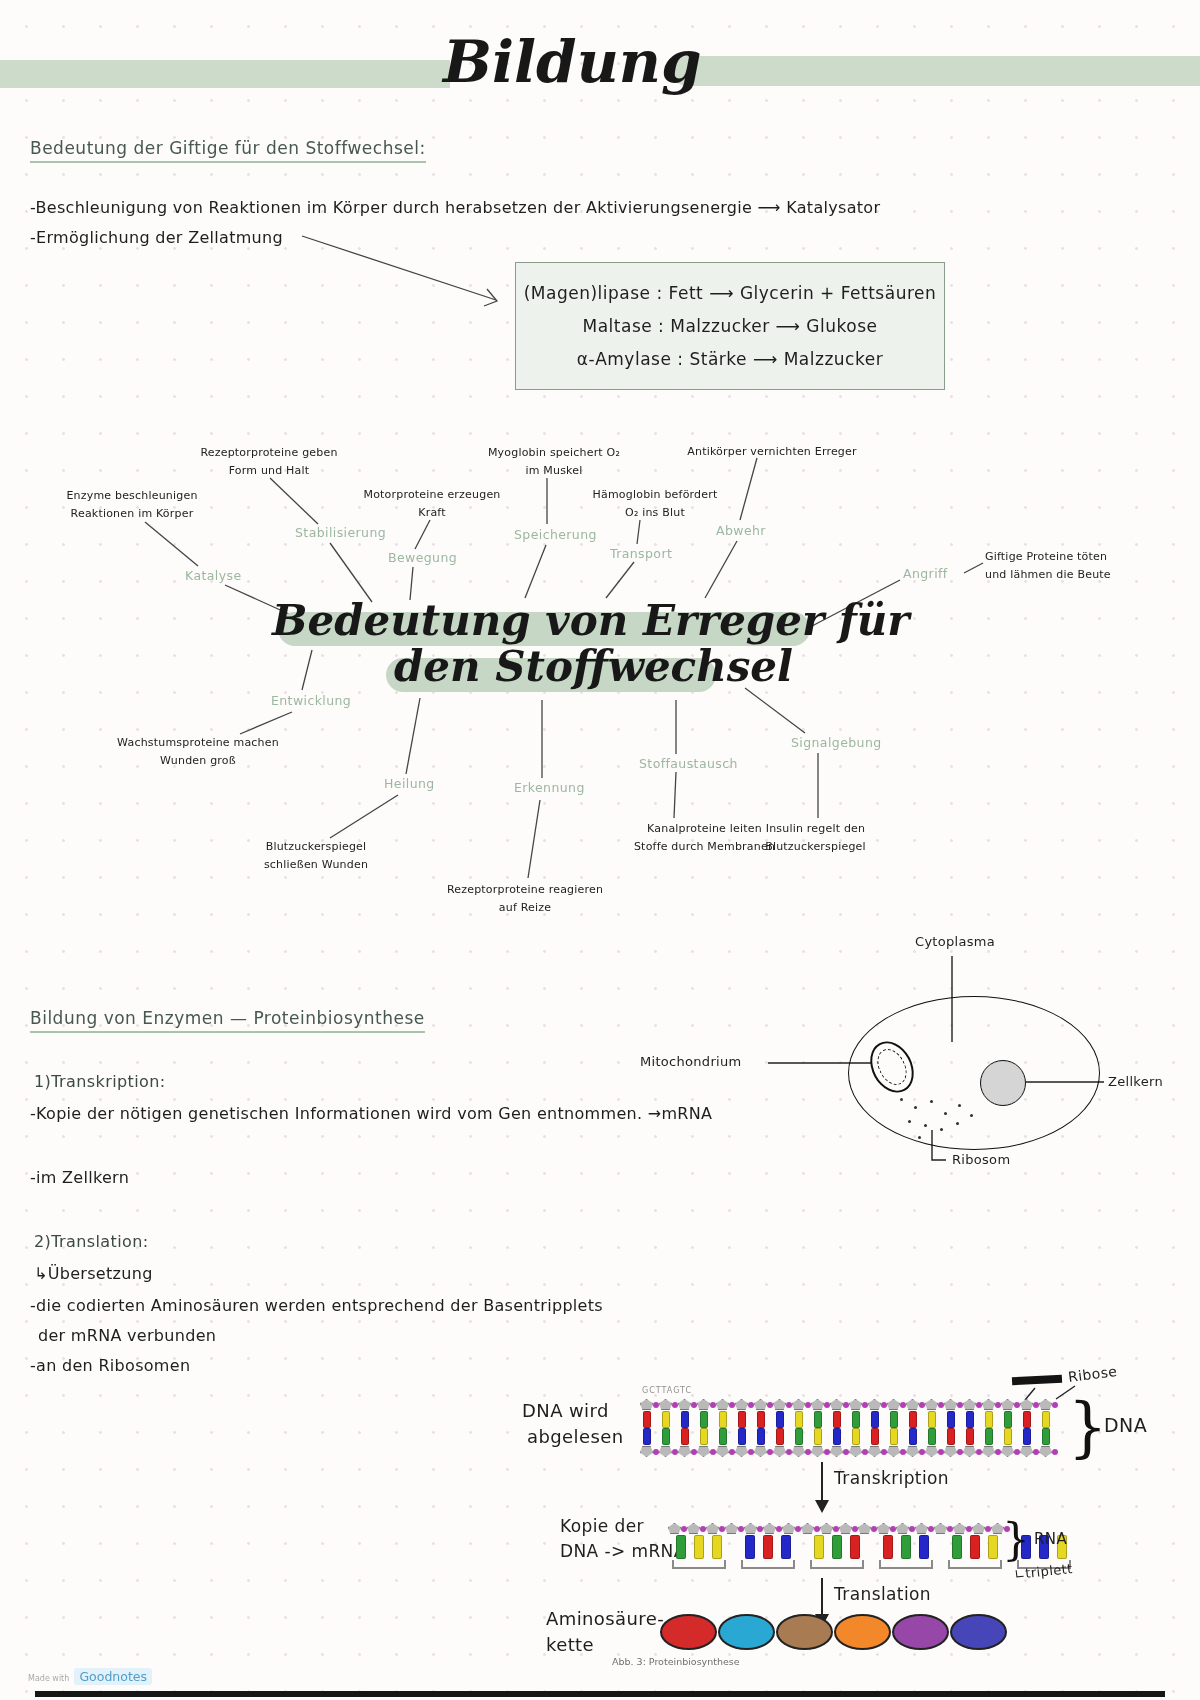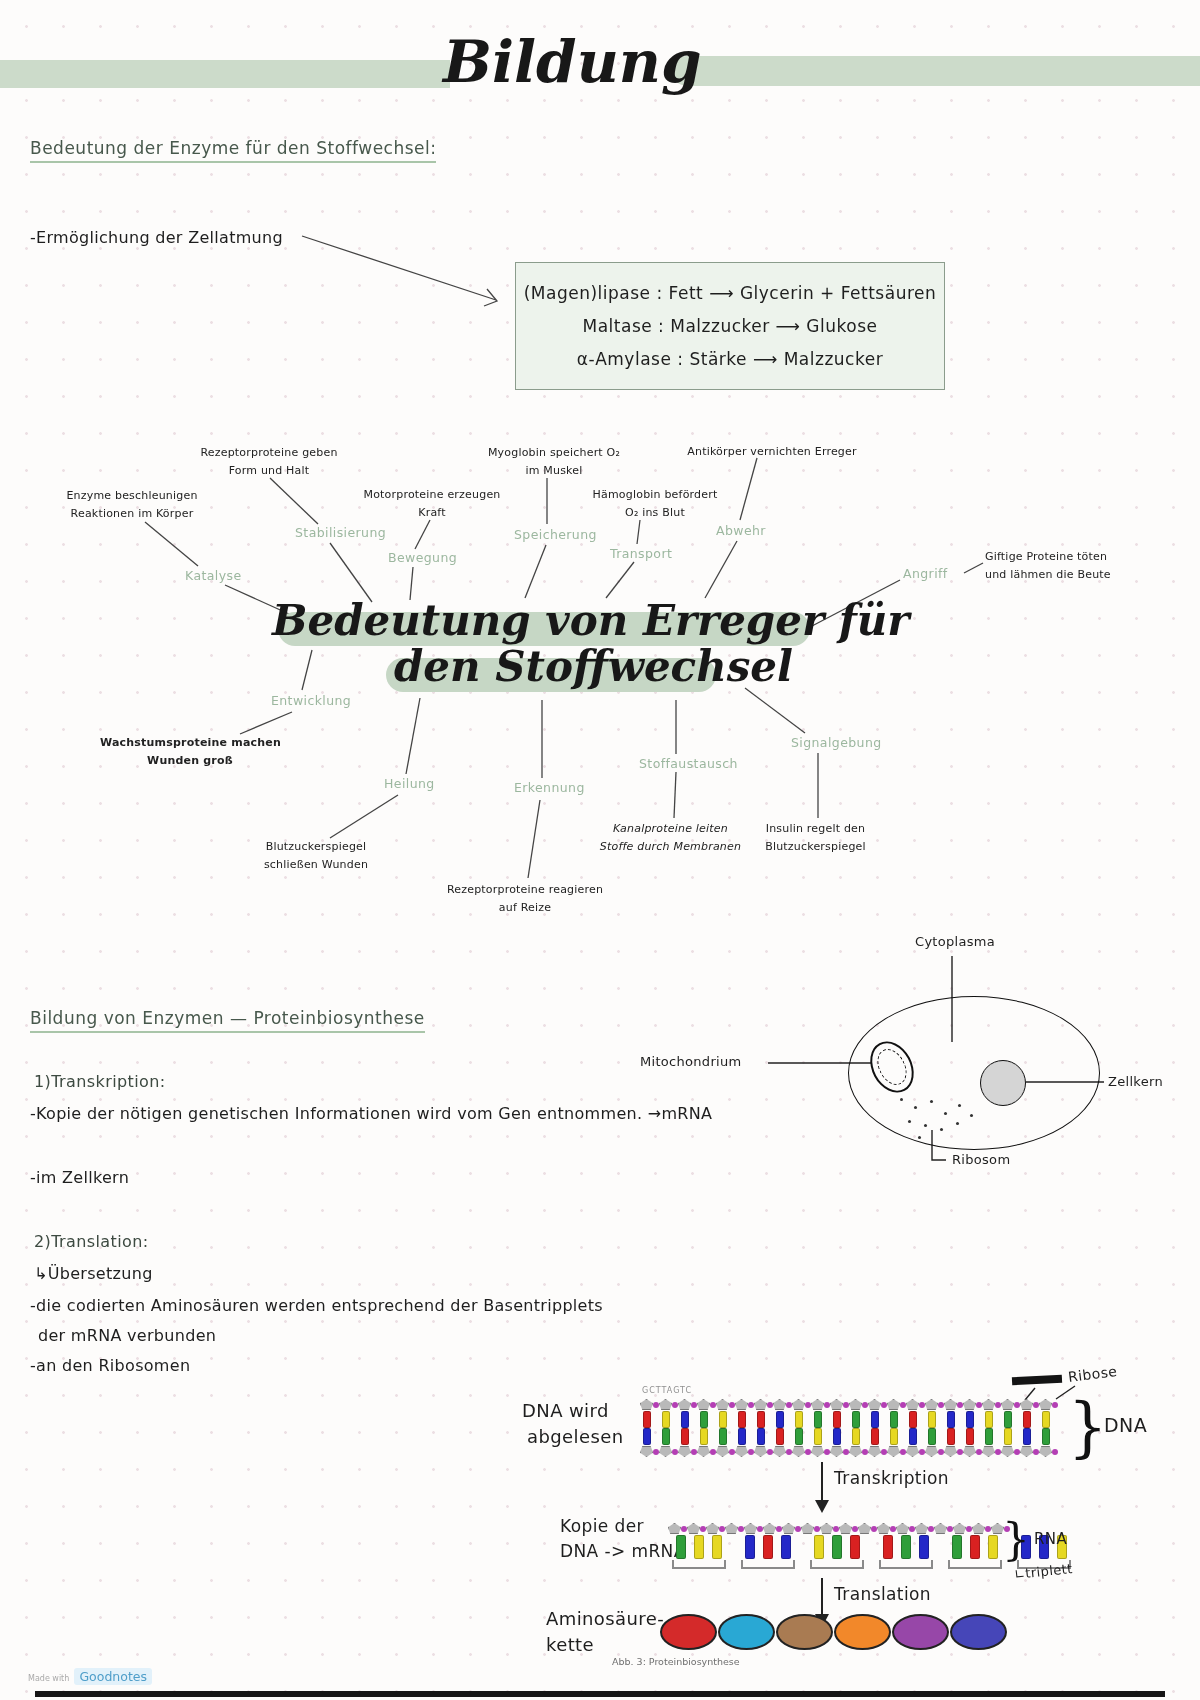--- a/index.html
+++ b/index.html
@@ -93,45 +93,46 @@
       <line x1="822" y1="1578" x2="822" y2="1614" stroke-width="2"></line>
     </g>
     <polygon points="815,1500 829,1500 822,1513" fill="#222"></polygon>
     <polygon points="815,1614 829,1614 822,1627" fill="#222"></polygon>
   </svg>
 
   <div class="abs band" style="left:0;top:60px;width:450px;height:28px;"></div>
   <div class="abs band" style="left:672px;top:56px;width:528px;height:30px;border-radius:15px 0 0 15px;"></div>
   <div class="abs script" style="left:443px;top:28px;font-size:58px;">Bildung</div>
 
-  <div class="abs hand h-green" style="left:30px;top:138px;">Bedeutung der Enzyme für den Stoffwechsel:</div>
+  <div class="abs hand h-green" style="left:30px;top:138px;">Bedeutung der Giftige für den Stoffwechsel:</div>
+  <div class="abs hand bullet" style="left:30px;top:198px;">-Beschleunigung von Reaktionen im Körper durch herabsetzen der Aktivierungsenergie ⟶ Katalysator</div>
   <div class="abs hand bullet" style="left:30px;top:228px;">-Ermöglichung der Zellatmung</div>
 
   <div class="abs enzbox" style="left:515px;top:262px;width:430px;height:128px;padding-top:14px;">
     <div>(Magen)lipase : Fett ⟶ Glycerin + Fettsäuren</div>
     <div>Maltase : Malzzucker ⟶ Glukose</div>
     <div>α-Amylase : Stärke ⟶ Malzzucker</div>
   </div>
 
   <div class="abs hl" style="left:278px;top:612px;width:532px;height:34px;"></div>
   <div class="abs hl" style="left:386px;top:658px;width:330px;height:34px;"></div>
   <div class="abs script center-script" style="left:272px;top:596px;">Bedeutung von Erreger für</div>
   <div class="abs script center-script" style="left:394px;top:642px;">den Stoffwechsel</div>
 
   <div class="abs mm-desc" style="left:52px;top:487px;width:160px;"><span>Enzyme beschleunigen</span><br><span>Reaktionen im Körper</span></div>
   <div class="abs mm-desc" style="left:189px;top:444px;width:160px;"><span>Rezeptorproteine geben</span><br><span>Form und Halt</span></div>
   <div class="abs mm-desc" style="left:352px;top:486px;width:160px;"><span>Motorproteine erzeugen</span><br><span>Kraft</span></div>
   <div class="abs mm-desc" style="left:474px;top:444px;width:160px;"><span>Myoglobin speichert O₂</span><br><span>im Muskel</span></div>
   <div class="abs mm-desc" style="left:575px;top:486px;width:160px;"><span>Hämoglobin befördert</span><br><span>O₂ ins Blut</span></div>
   <div class="abs mm-desc" style="left:682px;top:443px;width:180px;"><span>Antikörper vernichten Erreger</span></div>
   <div class="abs mm-desc" style="left:985px;top:548px;width:120px;"><span>Giftige Proteine töten</span><br><span>und lähmen die Beute</span></div>
-  <div class="abs mm-desc" style="left:100px;top:734px;width:180px;font-weight:bold;"><span>Wachstumsproteine machen</span><br><span>Wunden groß</span></div>
+  <div class="abs mm-desc" style="left:108px;top:734px;width:180px;"><span>Wachstumsproteine machen</span><br><span>Wunden groß</span></div>
   <div class="abs mm-desc" style="left:236px;top:838px;width:160px;"><span>Blutzuckerspiegel</span><br><span>schließen Wunden</span></div>
   <div class="abs mm-desc" style="left:435px;top:881px;width:180px;"><span>Rezeptorproteine reagieren</span><br><span>auf Reize</span></div>
-  <div class="abs mm-desc" style="left:578px;top:820px;width:185px;font-style:italic;"><span>Kanalproteine leiten</span><br><span>Stoffe durch Membranen</span></div>
+  <div class="abs mm-desc" style="left:612px;top:820px;width:185px;"><span>Kanalproteine leiten</span><br><span>Stoffe durch Membranen</span></div>
   <div class="abs mm-desc" style="left:723px;top:820px;width:185px;"><span>Insulin regelt den</span><br><span>Blutzuckerspiegel</span></div>
 
   <div class="abs mm-node" style="left:185px;top:568px;">Katalyse</div>
   <div class="abs mm-node" style="left:295px;top:525px;">Stabilisierung</div>
   <div class="abs mm-node" style="left:388px;top:550px;">Bewegung</div>
   <div class="abs mm-node" style="left:514px;top:527px;">Speicherung</div>
   <div class="abs mm-node" style="left:610px;top:546px;">Transport</div>
   <div class="abs mm-node" style="left:716px;top:523px;">Abwehr</div>
   <div class="abs mm-node" style="left:903px;top:566px;">Angriff</div>
   <div class="abs mm-node" style="left:271px;top:693px;">Entwicklung</div>

